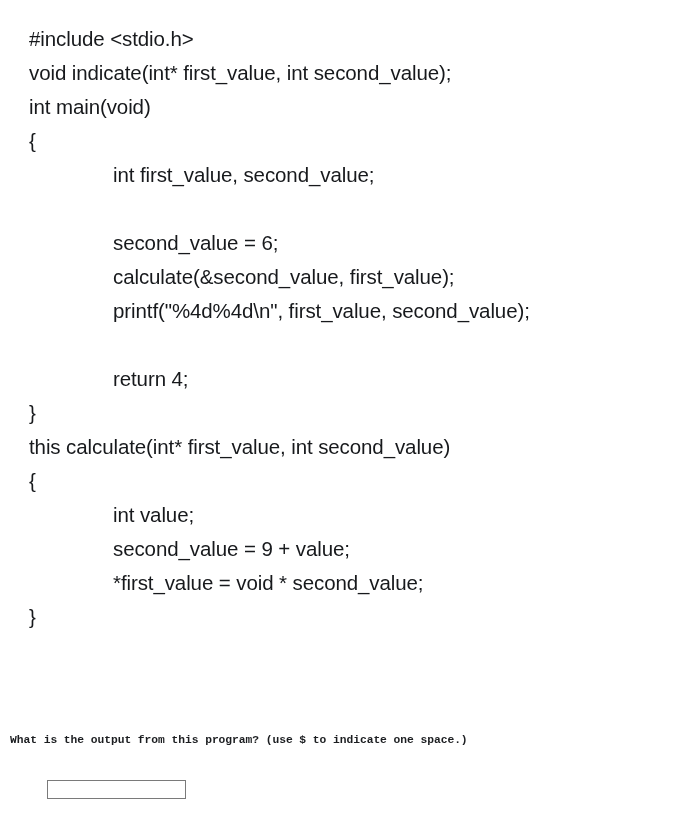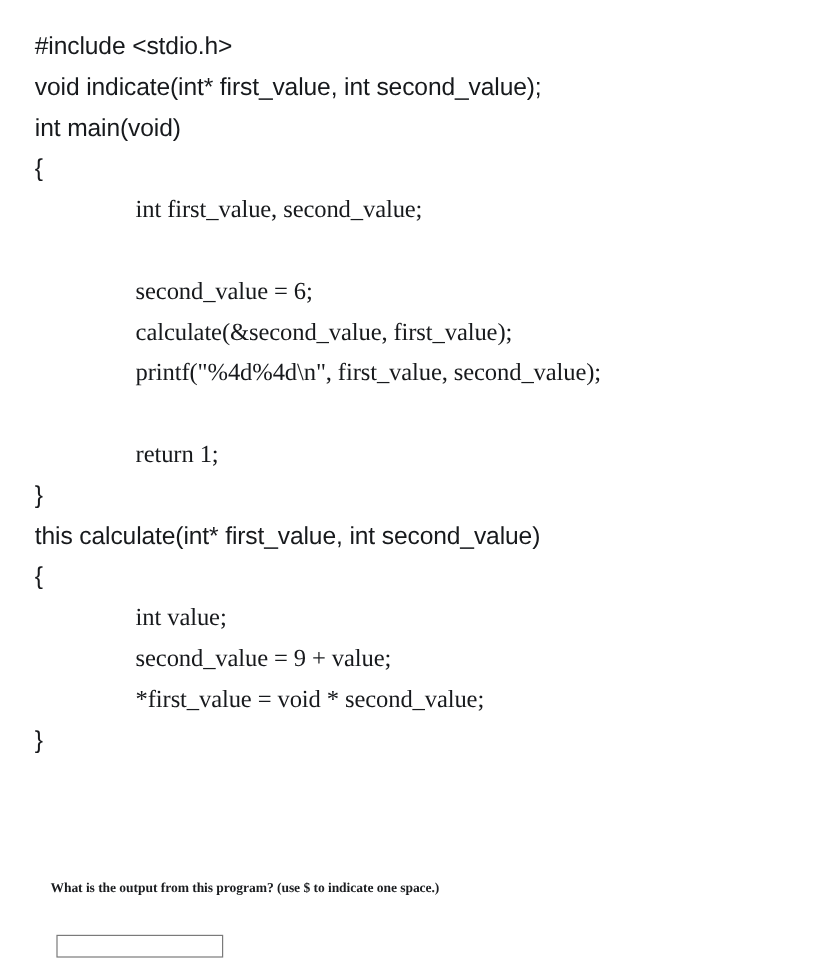--- a/index.html
+++ b/index.html
@@ -36,43 +36,41 @@
     font-size: 20.5px;
     line-height: 34px;
     height: 34px;
     color: #17191c;
     white-space: pre;
     letter-spacing: -0.1px;
   }
 
   .code-line.indent-1 {
     padding-left: 84px;
-    font-family: Liberation Serif, serif;
   }
 
   .code-line.blank {
     height: 34px;
   }
 
   
   #question-row {
     position: absolute;
     left: 10px;
     top: 733px;
     width: 650px;
   }
 
   #question-text {
-    font-family: Liberation Serif, serif;
+    font-family: Liberation Mono, monospace;
     font-size: 11.3px;
     font-weight: bold;
     line-height: 15px;
     color: #1b1d20;
     letter-spacing: -0.05px;
-    margin-left: 32px;
   }
 
   
   #answer-row {
     position: absolute;
     left: 47px;
     top: 779px;
   }
 
   #answer-input {
@@ -98,21 +96,21 @@
       <div class="code-line">#include &lt;stdio.h&gt;</div>
       <div class="code-line">void indicate(int* first_value, int second_value);</div>
       <div class="code-line">int main(void)</div>
       <div class="code-line">{</div>
       <div class="code-line indent-1">int first_value, second_value;</div>
       <div class="code-line blank"></div>
       <div class="code-line indent-1">second_value = 6;</div>
       <div class="code-line indent-1">calculate(&amp;second_value, first_value);</div>
       <div class="code-line indent-1">printf("%4d%4d\n", first_value, second_value);</div>
       <div class="code-line blank"></div>
-      <div class="code-line indent-1">return 1;</div>
+      <div class="code-line indent-1">return 4;</div>
       <div class="code-line">}</div>
       <div class="code-line">this calculate(int* first_value, int second_value)</div>
       <div class="code-line">{</div>
       <div class="code-line indent-1">int value;</div>
       <div class="code-line indent-1">second_value = 9 + value;</div>
       <div class="code-line indent-1">*first_value = void * second_value;</div>
       <div class="code-line">}</div>
     </div>
 
   <div id="question-row">

